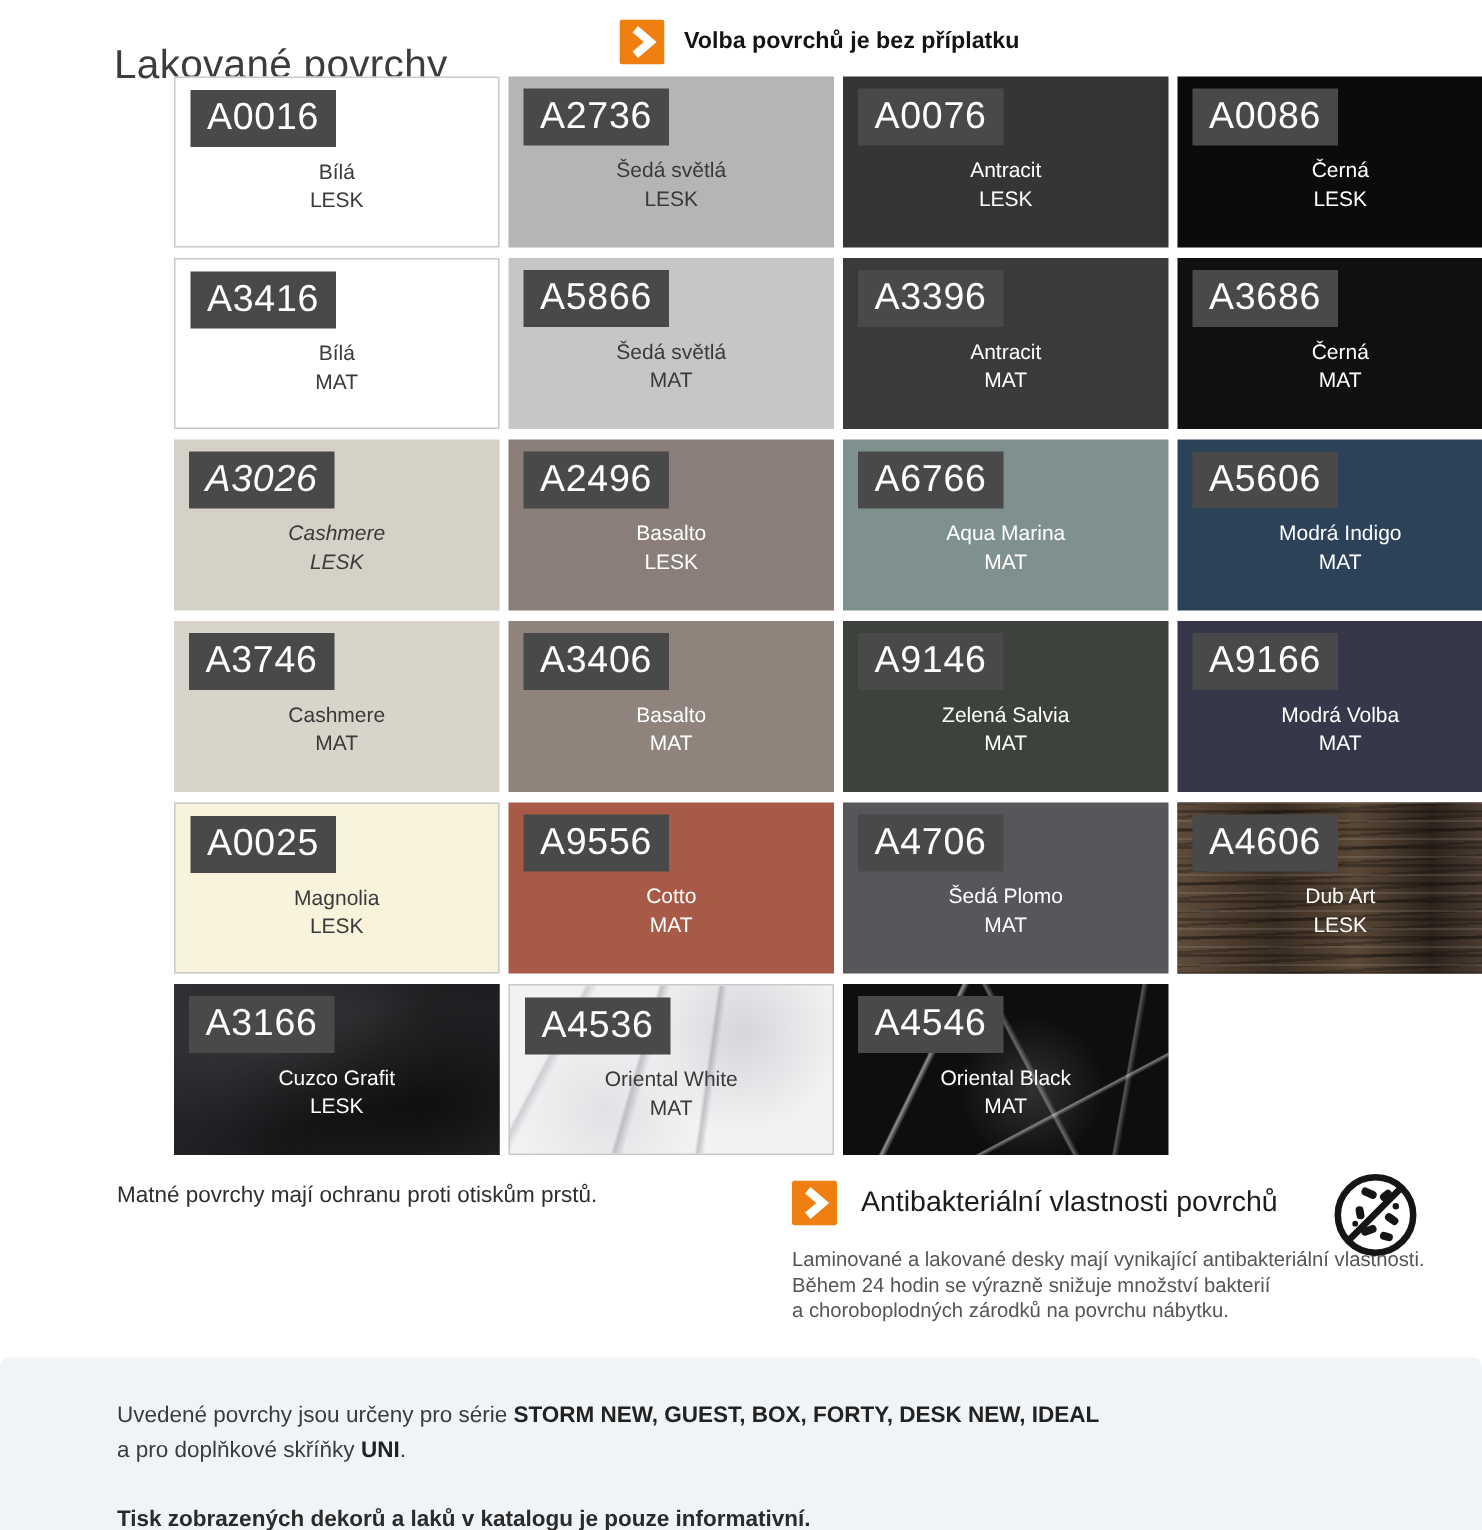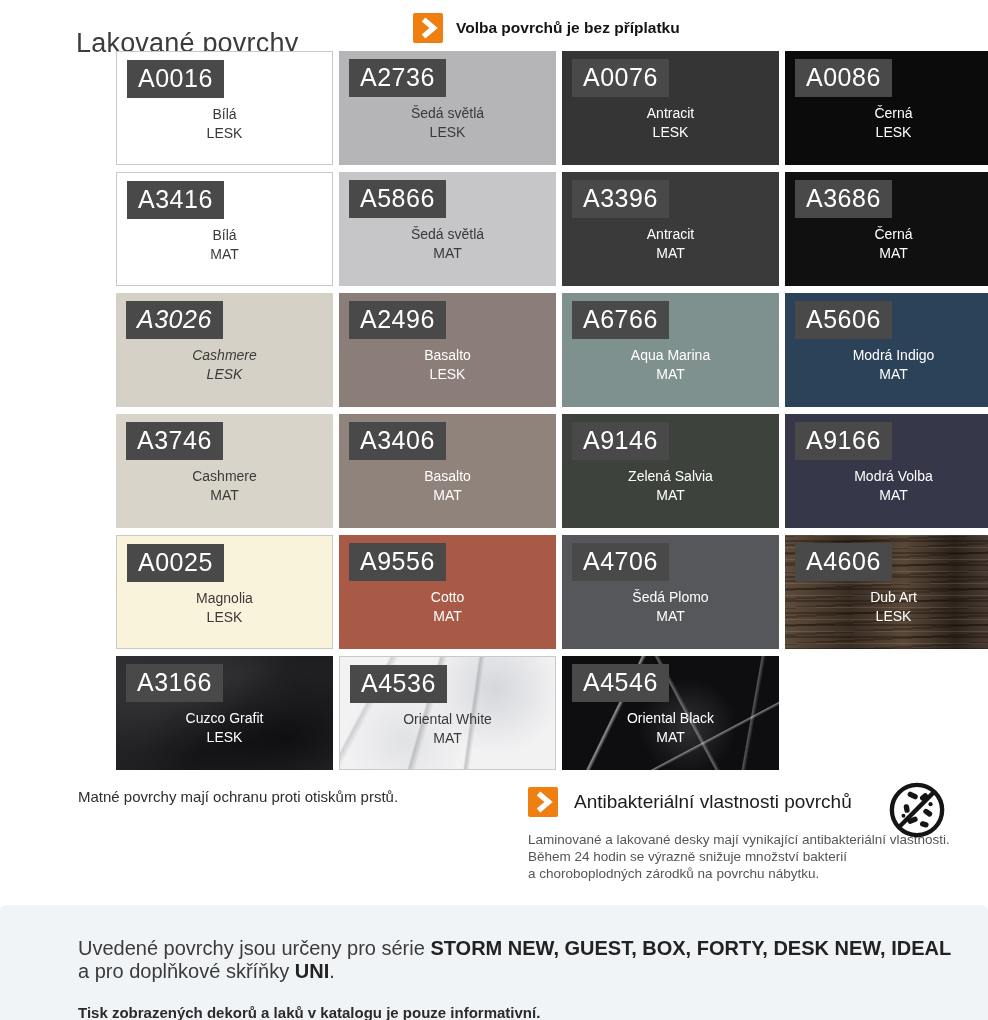--- a/index.html
+++ b/index.html
@@ -77,21 +77,21 @@
   .antibac-head{display:flex;align-items:center;gap:16px;}
   .antibac-title{font-size:19px;color:#1c1c1c;}
   .bacteria-icon{position:absolute;right:16px;top:-6px;width:58px;height:58px;}
   .antibac-body{margin-top:14px;font-size:13.5px;line-height:17px;color:#555555;}
 
   
   .footer{
     position:absolute;left:0;top:905px;width:988px;height:115px;
     background:#f1f4f7;border-radius:6px 6px 0 0;
   }
-  .footer-main{position:absolute;left:78px;top:12px;font-size:20px;line-height:23px;color:#3b3b3b;}
+  .footer-main{position:absolute;left:78px;top:12px;font-size:15px;line-height:23px;color:#3b3b3b;}
   .footer-main b{font-weight:700;color:#222222;}
   .footer-note{position:absolute;left:78px;top:84px;font-size:15px;font-weight:600;color:#2b2b2b;}
 </style>
 </head>
 <body>
 
 <h1 class="page-title">Lakované povrchy</h1>
 
 <div class="banner">
   <svg class="sq-icon" viewBox="0 0 30 30">

